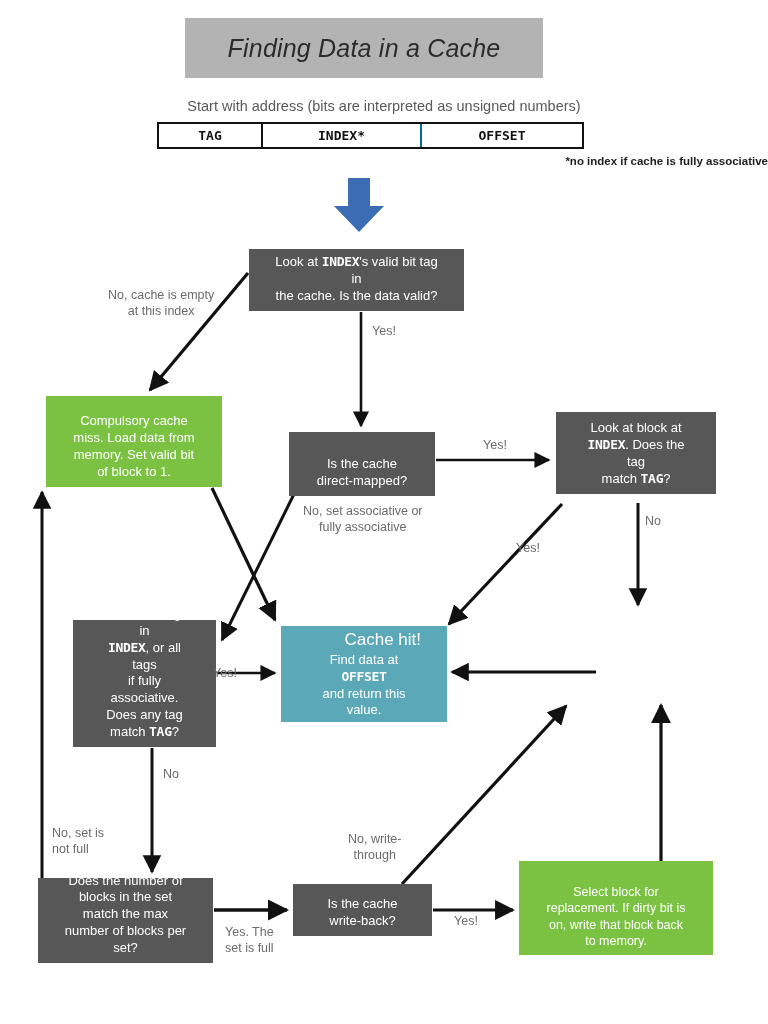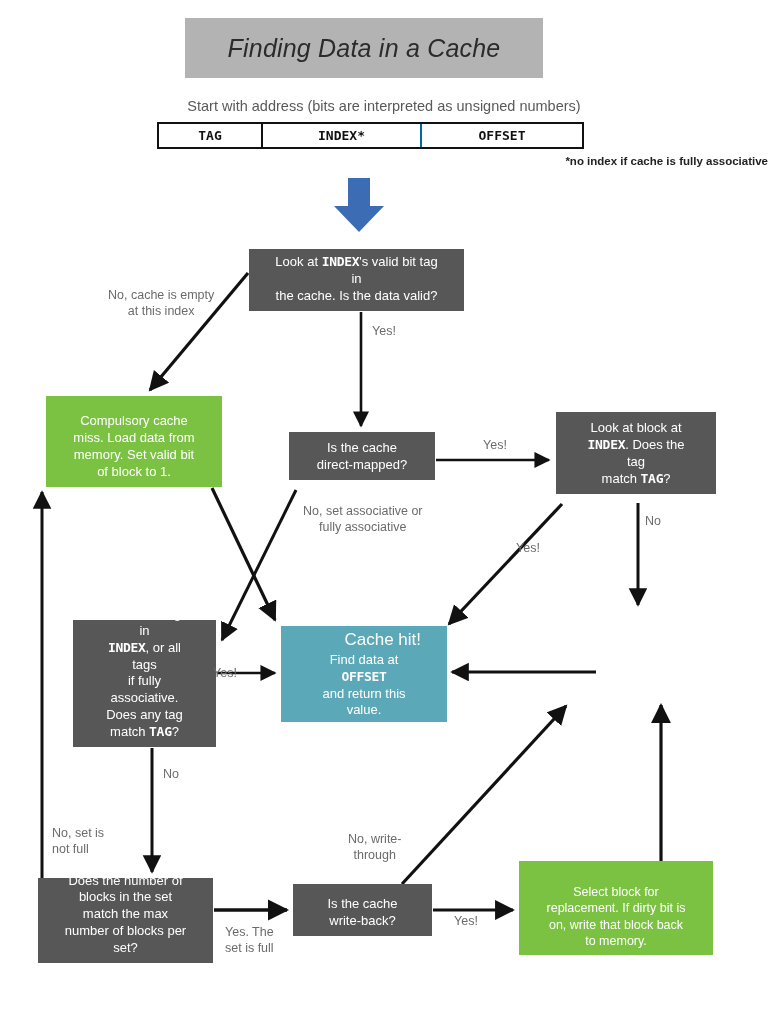--- a/index.html
+++ b/index.html
@@ -53,21 +53,21 @@
   }
   .node .txt{display:block;}
   .node.gray{background:#575757;}
   .node.green{background:#7cc242;}
   .node.teal{background:#5ba9b8;}
   .mono{font-family:"DejaVu Sans Mono",monospace;font-weight:bold;letter-spacing:-.3px;}
 
   
   #n-valid   {left:249px;top:249px;width:215px;height:62px;font-size:13px;}
   #n-compul  {left:46px; top:396px;width:176px;height:91px;font-size:13px;}
-  #n-direct  {left:289px;top:432px;width:146px;height:48px;font-size:13px;}
+  #n-direct  {left:289px;top:432px;width:146px;height:64px;font-size:13px;}
   #n-lookblk {left:556px;top:412px;width:160px;height:82px;font-size:13px;}
   #n-search  {left:73px; top:620px;width:143px;height:127px;font-size:13px;}
   #n-hit     {left:281px;top:626px;width:166px;height:96px;font-size:13px;
               flex-direction:column;}
   #n-miss    {left:597px;top:611px;width:126px;height:88px;font-size:12.5px;}
   #n-blocks  {left:38px; top:878px;width:175px;height:85px;font-size:13px;}
   #n-wb      {left:293px;top:884px;width:139px;height:52px;font-size:13px;}
   #n-select  {left:519px;top:861px;width:194px;height:94px;font-size:12.5px;}
 
   #n-hit .hit-big{font-size:17px;display:block;margin-bottom:1px;}

